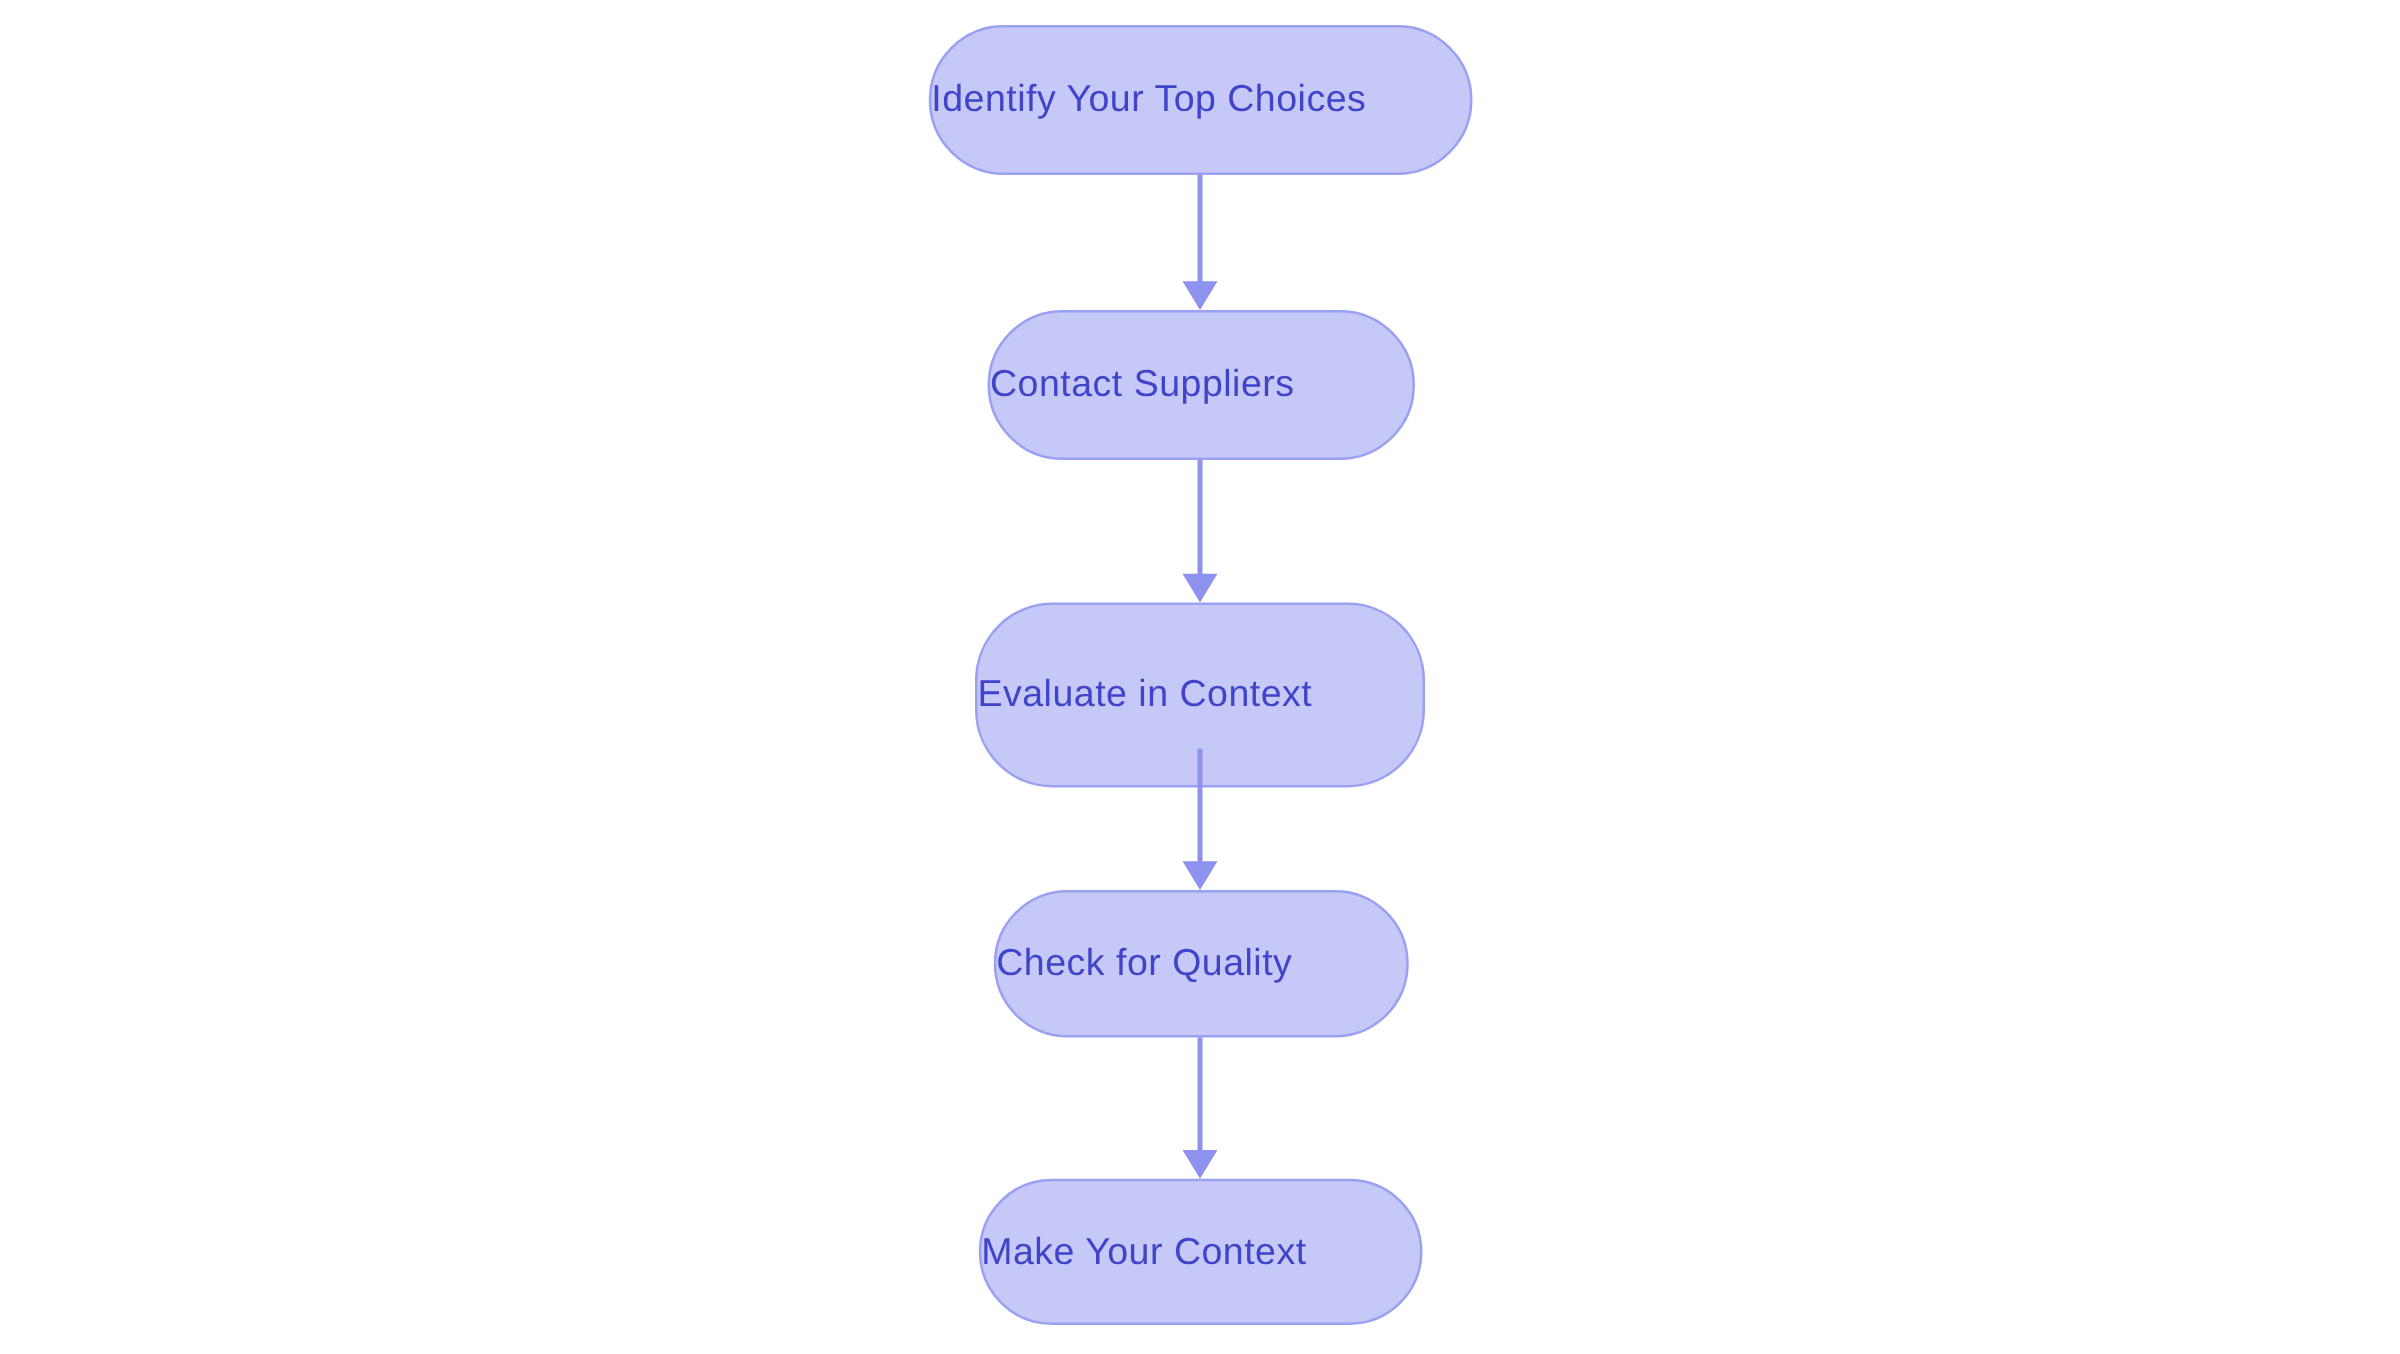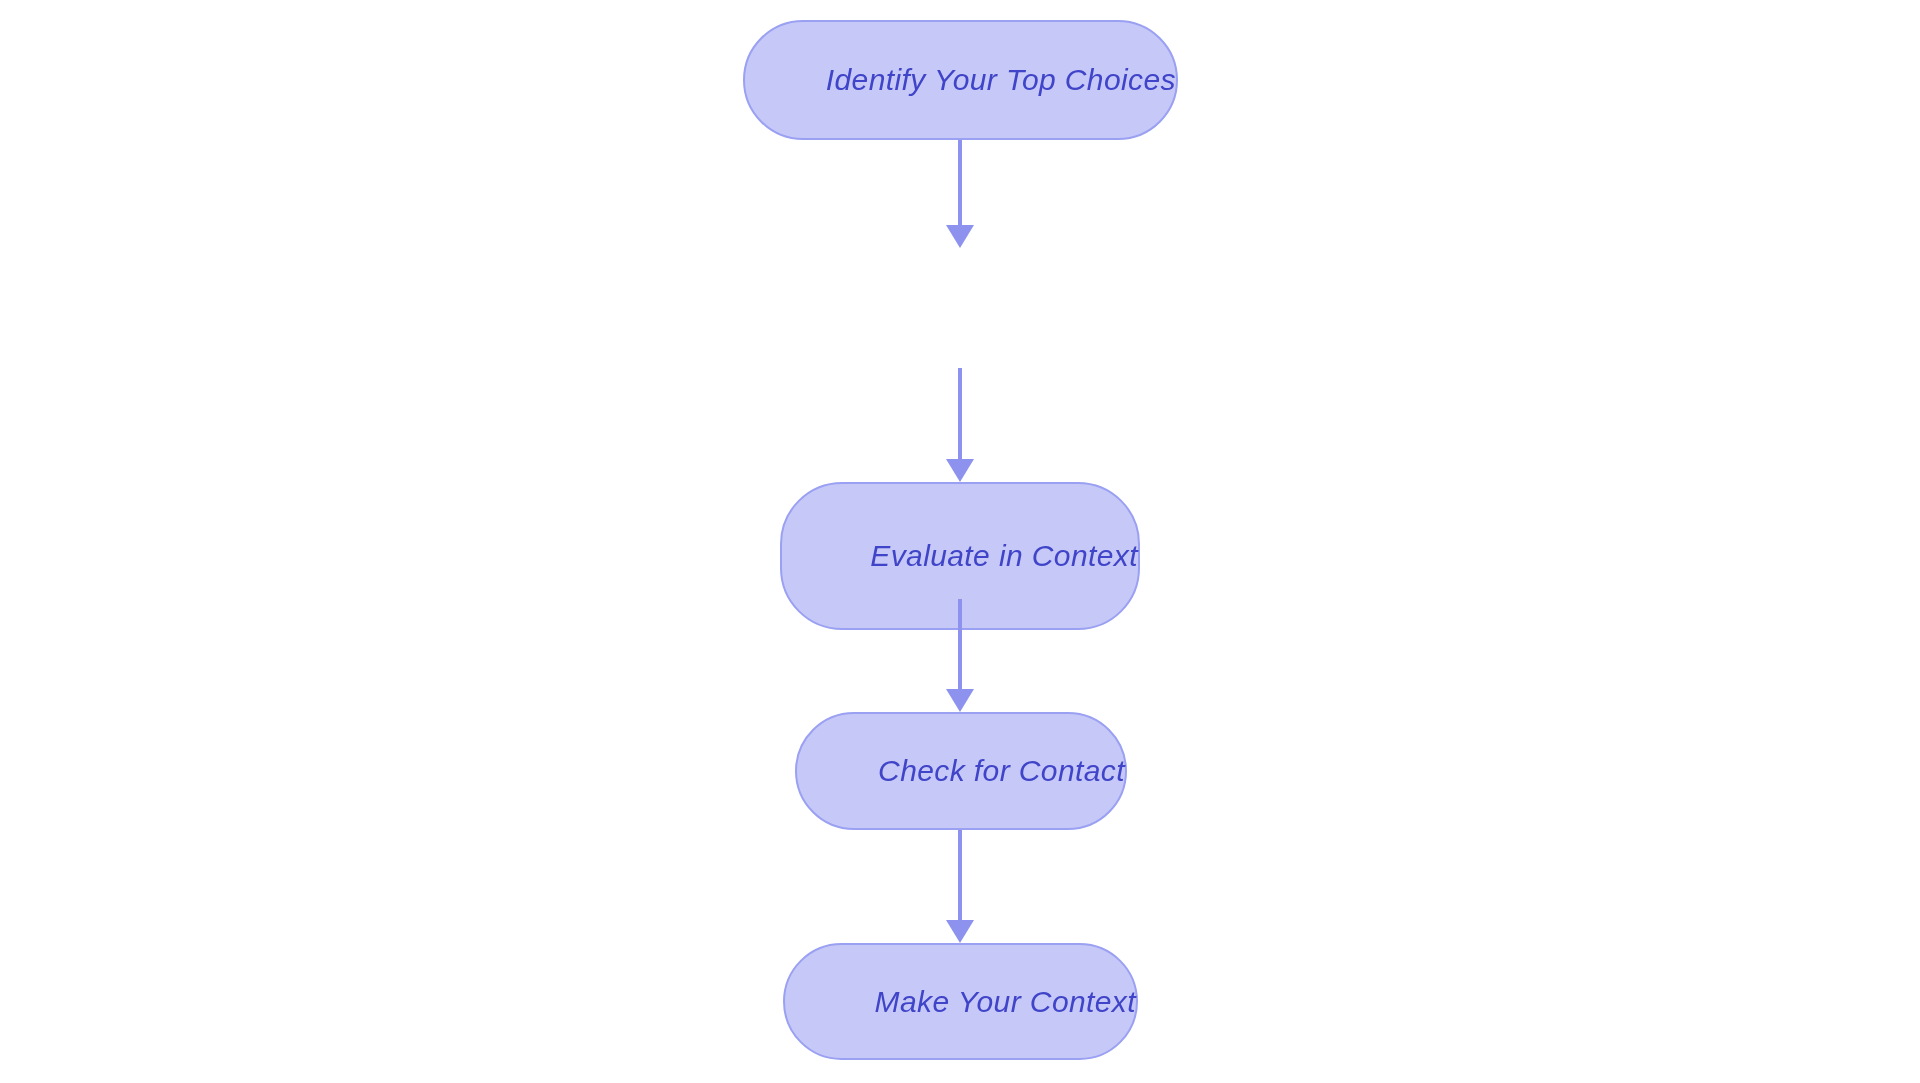--- a/index.html
+++ b/index.html
@@ -17,25 +17,24 @@
     position: relative;
     width: 1920px;
     height: 1083px;
     background: var(--canvas-bg, #ffffff);
   }
   .node {
     position: absolute;
     box-sizing: border-box;
     display: flex;
     align-items: center;
-    justify-content: flex-end;
+    justify-content: flex-start;
     background: var(--node-fill, #c6c8f7);
     border: 2px solid var(--node-border, #9aa0f2);
     border-radius: 62px;
-    font-style: italic;
   }
   .node-label {
     font-size: 30px;
     font-weight: 400;
     letter-spacing: 0.4px;
     color: var(--node-text, #3f44c8);
     white-space: nowrap;
   }
   
   .n1 { left: 743px; top: 20px;  width: 435px; height: 120px; }
@@ -82,37 +81,40 @@
 
   <div class="node n1">
     <span class="node-label">Identify Your Top Choices</span>
   </div>
 
   <div class="arrow a1">
     <div class="shaft"></div>
     <div class="head"></div>
   </div>
 
+  <div class="node n2">
+    <span class="node-label">Contact Suppliers</span>
+  </div>
 
   <div class="arrow a2">
     <div class="shaft"></div>
     <div class="head"></div>
   </div>
 
   <div class="node n3">
     <span class="node-label">Evaluate in Context</span>
   </div>
 
   <div class="arrow a3">
     <div class="shaft"></div>
     <div class="head"></div>
   </div>
 
   <div class="node n4">
-    <span class="node-label">Check for Contact</span>
+    <span class="node-label">Check for Quality</span>
   </div>
 
   <div class="arrow a4">
     <div class="shaft"></div>
     <div class="head"></div>
   </div>
 
   <div class="node n5">
     <span class="node-label">Make Your Context</span>
   </div>

